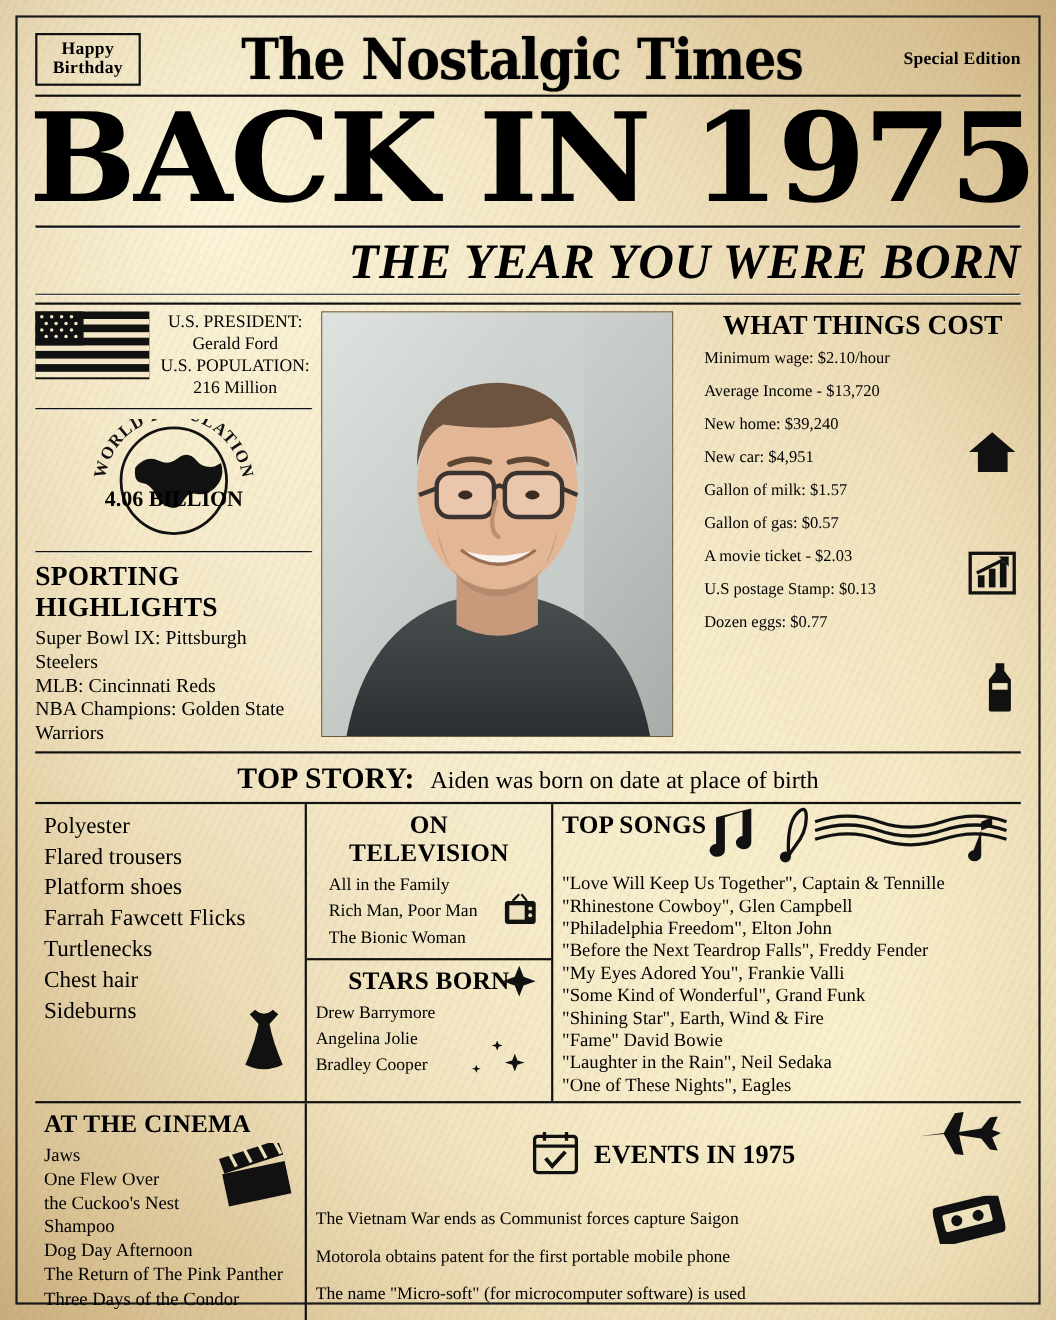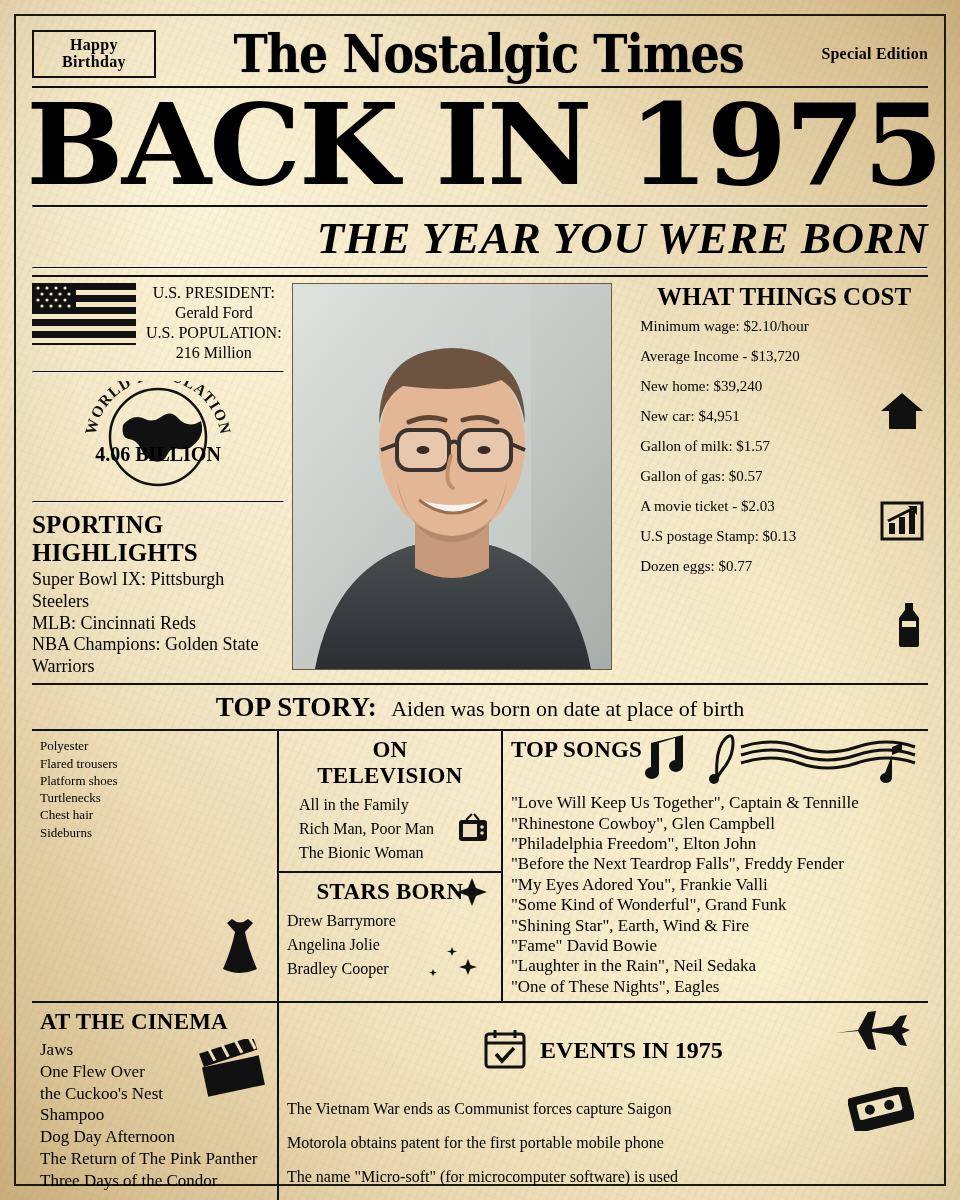--- a/index.html
+++ b/index.html
@@ -28,21 +28,21 @@
   .inner{
     position:relative;
     border:2px solid #1a1a1a;
     width:932px;height:1172px;
     box-sizing:border-box;
     padding:10px 16px;
   }
   
   .masthead{display:flex;align-items:center;justify-content:space-between;padding-top:4px;}
   .badge{
-    border:2px solid #111;padding:5px 28px;text-align:center;
+    border:2px solid #111;padding:5px 14px;text-align:center;
     font-family:"Liberation Serif",serif;font-weight:bold;font-size:16px;line-height:1.05;
     letter-spacing:.3px;
   }
   .paper-name{
     flex:1;text-align:center;
     font-family:"DejaVu Serif", serif;
     font-weight:bold;font-size:46px;letter-spacing:-1px;
     line-height:1;
     text-shadow:0 0 1px rgba(0,0,0,.5);
     transform:scaleY(1.12);
@@ -97,21 +97,21 @@
     padding:7px 0 6px;
   }
   .topstory .lbl{font-size:27px;font-weight:bold;letter-spacing:.3px;}
   .topstory .txt{font-size:22px;}
   
   .lower{display:flex;border-top:2px solid #111;}
   .lcol{box-sizing:border-box;padding:6px 8px 4px;}
   .b-r{border-right:2px solid #111;}
   .sec-h{font-size:23px;font-weight:bold;margin:0 0 4px;letter-spacing:.2px;}
   .sec-list{margin:0;padding:0;list-style:none;}
-  .sec-list li{font-size:13px;line-height:1.33;}
+  .sec-list li{font-size:21px;line-height:1.33;}
   .tv li{font-size:16px;line-height:1.5;}
   .songs li{font-size:17px;line-height:1.2;}
   .lower2{display:flex;border-top:2px solid #111;}
   .cinema li{font-size:17px;line-height:1.28;}
   .evhead{display:flex;align-items:center;justify-content:center;gap:14px;margin:6px 0 10px;}
   .icon{display:inline-block;vertical-align:middle;}
   .relbox{position:relative;}
   .abs{position:absolute;}
 </style>
 </head>
@@ -315,20 +315,21 @@
       <div class="lbl">TOP STORY:</div>
       <div class="txt">Aiden was born on date at place of birth</div>
     </div>
 
     <div class="lower">
       <div class="lcol b-r relbox" style="width:248px">
         <ul class="sec-list">
           <li>Polyester</li>
           <li>Flared trousers</li>
           <li>Platform shoes</li>
+          <li>Farrah Fawcett Flicks</li>
           <li>Turtlenecks</li>
           <li>Chest hair</li>
           <li>Sideburns</li>
         </ul>
         <div class="abs" style="right:14px;bottom:22px">
           <svg width="46" height="58" viewBox="0 0 46 58">
             <path d="M15 2 q8 7 16 0 l5 4 -8 9 q3 16 12 37 q-17 8 -34 0 q9 -21 12 -37 l-8 -9 z" fill="#111"></path>
           </svg>
         </div>
       </div>

